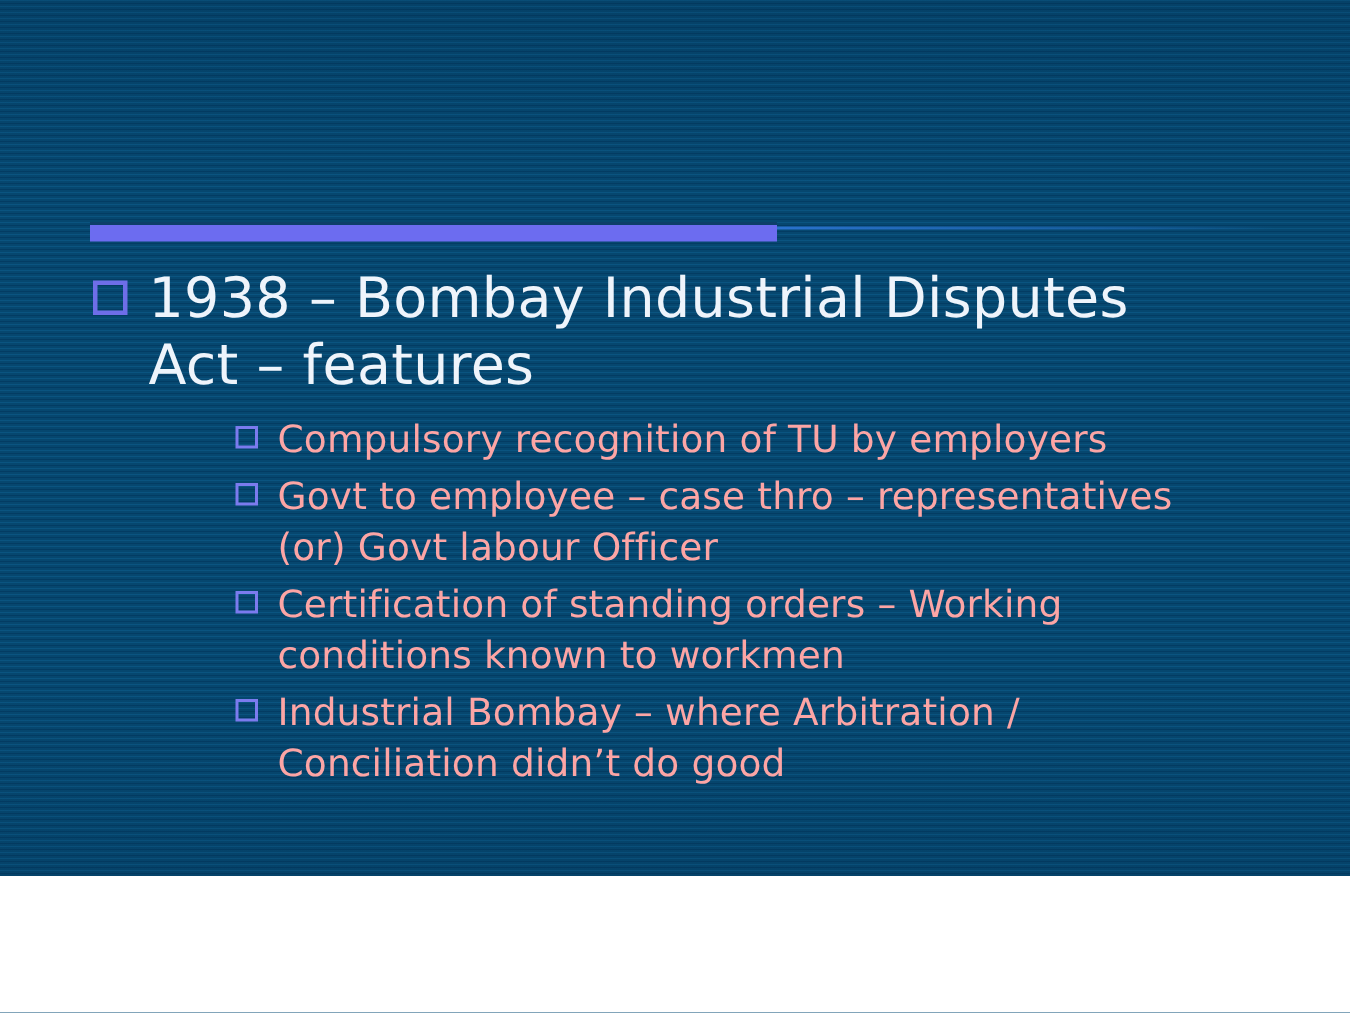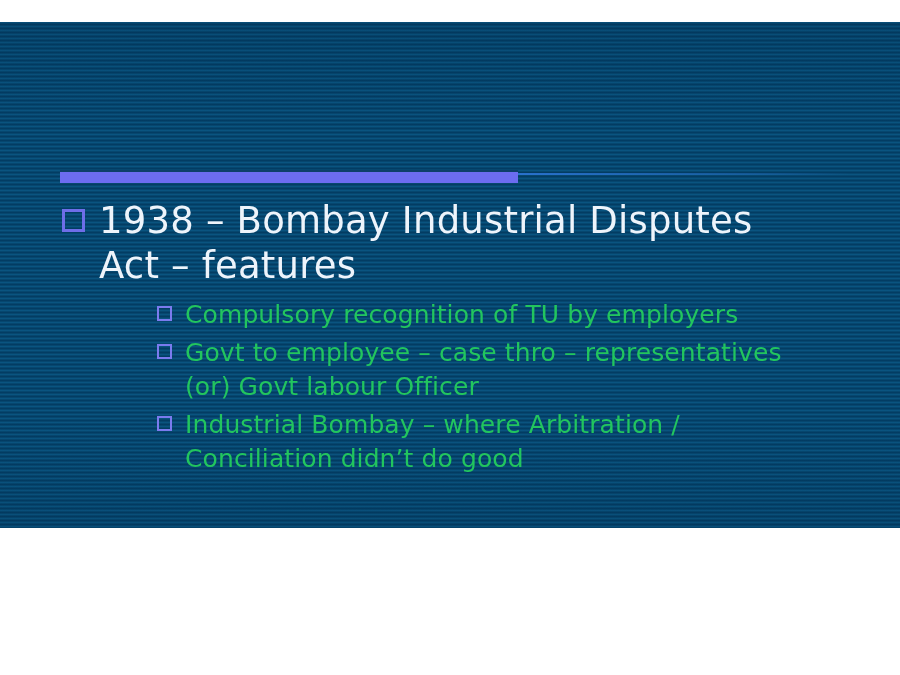--- a/index.html
+++ b/index.html
@@ -9,24 +9,23 @@
   body {
     width: 900px;
     height: 675px;
     overflow: hidden;
     font-family: "DejaVu Sans", sans-serif;
   }
 
   #slide {
     position: relative;
     width: 900px;
-    height: 506px;
+    height: 584px;
     background-color: #054a74;
     overflow: hidden;
-    margin-top: 22px;
   }
 
   
   #slide-texture {
     position: absolute;
     inset: 0;
     background-image: repeating-linear-gradient(
       to bottom,
       #0a5480 0px,
       #0a5480 1px,
@@ -157,21 +156,21 @@
     flex: 0 0 auto;
     width: 15px;
     height: 15px;
     box-sizing: border-box;
     border: 2px solid #7b7bee;
     margin-top: 8px;
     margin-right: 13px;
   }
   .bullet-text {
     flex: 1 1 auto;
-    color: #22c55e;
+    color: #fca5a5;
     font-size: 25px;
     line-height: 34px;
     letter-spacing: 0.1px;
     max-width: 650px;
   }
 </style>
 </head>
 <body>
 
 <div id="slide">
@@ -199,20 +198,24 @@
       <div class="bullet-row">
         <span class="bullet-mark"></span>
         <span class="bullet-text">Compulsory recognition of TU by employers</span>
       </div>
 
       <div class="bullet-row">
         <span class="bullet-mark"></span>
         <span class="bullet-text">Govt to employee – case thro – representatives (or) Govt labour Officer</span>
       </div>
 
+      <div class="bullet-row">
+        <span class="bullet-mark"></span>
+        <span class="bullet-text">Certification of standing orders – Working conditions known to workmen</span>
+      </div>
 
       <div class="bullet-row">
         <span class="bullet-mark"></span>
         <span class="bullet-text">Industrial Bombay – where Arbitration / Conciliation didn’t do good</span>
       </div>
 
 
     </div>
   </div>
 </div>

